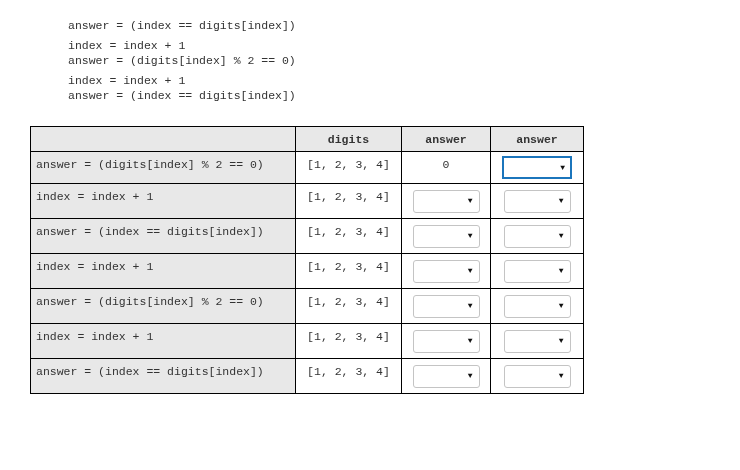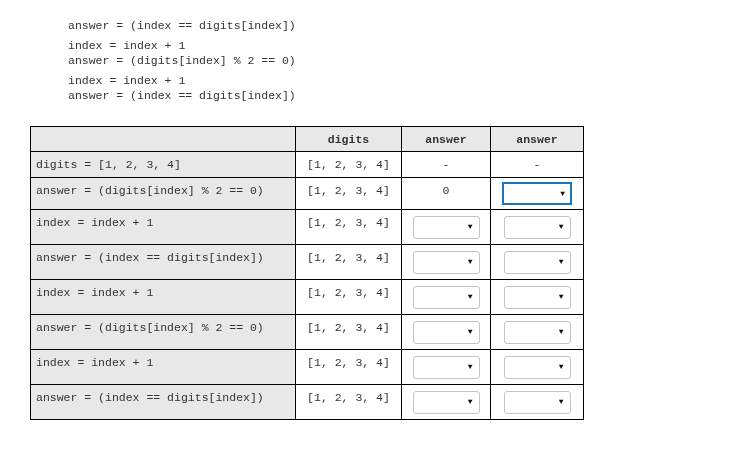--- a/index.html
+++ b/index.html
@@ -132,26 +132,20 @@
     <thead>
       <tr>
         <th></th>
         <th>digits</th>
         <th>answer</th>
         <th>answer</th>
       </tr>
     </thead>
     <tbody>
 
-      <tr class="row-plain">
-        <td class="stmt">digits = [1, 2, 3, 4]</td>
-        <td class="val">[1, 2, 3, 4]</td>
-        <td class="val">-</td>
-        <td class="val">-</td>
-      </tr>
 
 
       <tr class="row-focus">
         <td class="stmt">answer = (digits[index] % 2 == 0)</td>
         <td class="val">[1, 2, 3, 4]</td>
         <td class="val">0</td>
         <td class="ctl">
           <span class="dd focused">
             <select><option></option></select>
             <span class="arrow">▼</span>

